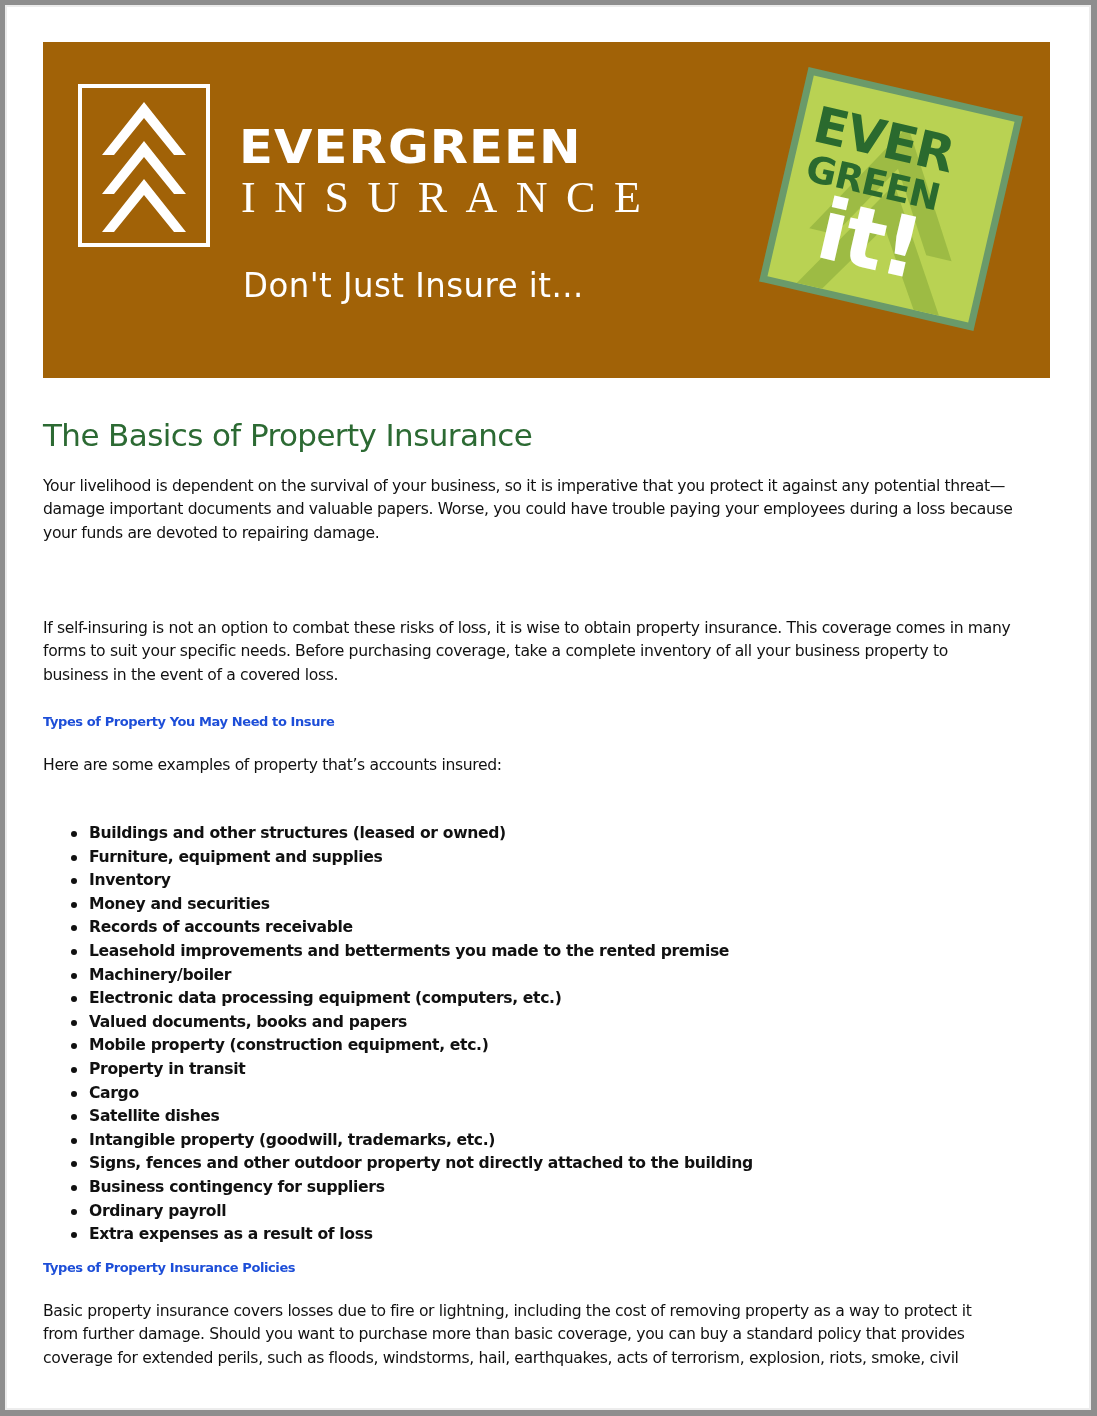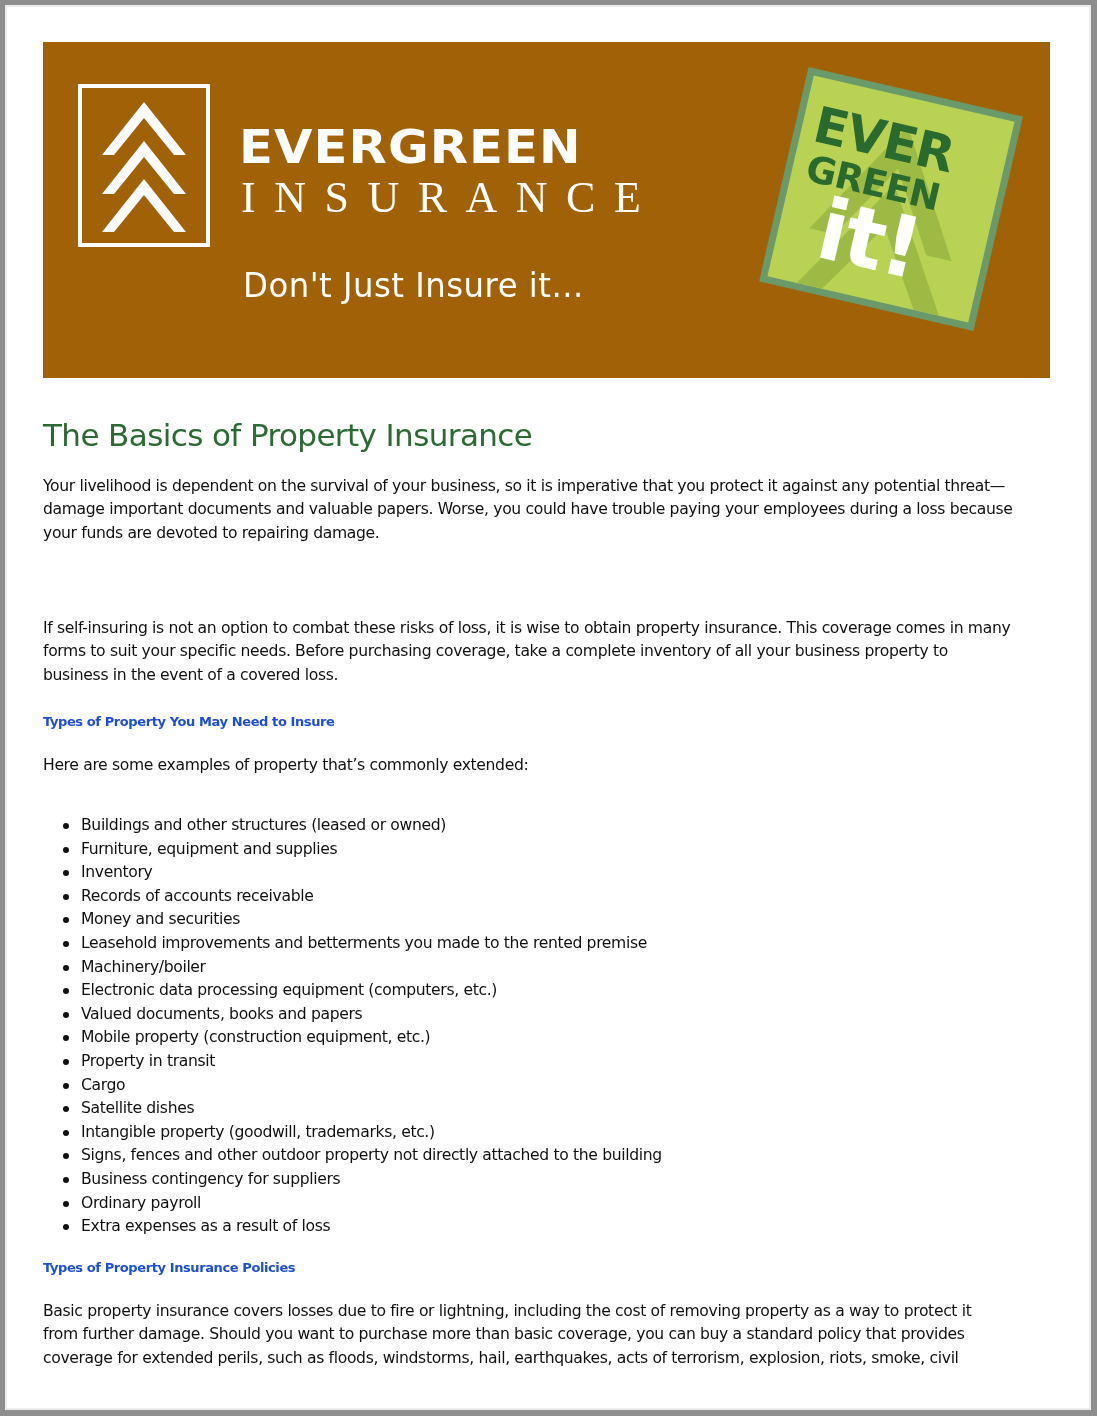--- a/index.html
+++ b/index.html
@@ -188,23 +188,24 @@
       font-weight: bold;
       font-size: 13px;
       line-height: 24px;
       letter-spacing: -0.4px;
       white-space: nowrap;
     }
     .list {
       position: absolute;
       left: 0;
       top: 805px;
-      margin: 4px;
+      margin: 12px;
       padding: 0;
       list-style: none;
+      font-weight: bold;
     }
     .list li {
       position: relative;
       padding-left: 34px;
       height: 23.6px;
       line-height: 23.6px;
       color: #111111;
       font-family: "DejaVu Sans", sans-serif;
       font-size: 15.6px;
       letter-spacing: -0.35px;
@@ -268,29 +269,29 @@
 
     <p class="para" style="top:586px;margin-top:26px;">
       <span class="ln">If self-insuring is not an option to combat these risks of loss, it is wise to obtain property insurance. This coverage comes in many</span>
       <span class="ln">forms to suit your specific needs. Before purchasing coverage, take a complete inventory of all your business property to</span>
       <span class="ln">business in the event of a covered loss.</span>
     </p>
 
     <h2 class="h2" style="top:705px;">Types of Property You May Need to Insure</h2>
 
     <p class="para" style="top:749px;">
-      <span class="ln">Here are some examples of property that’s commonly extended:</span>
+      <span class="ln">Here are some examples of property that’s accounts insured:</span>
     </p>
 
     <ul class="list">
       <li><span class="bullet"></span><span>Buildings and other structures (leased or owned)</span></li>
       <li><span class="bullet"></span><span>Furniture, equipment and supplies</span></li>
       <li><span class="bullet"></span><span>Inventory</span></li>
+      <li><span class="bullet"></span><span>Money and securities</span></li>
       <li><span class="bullet"></span><span>Records of accounts receivable</span></li>
-      <li><span class="bullet"></span><span>Money and securities</span></li>
       <li><span class="bullet"></span><span>Leasehold improvements and betterments you made to the rented premise</span></li>
       <li><span class="bullet"></span><span>Machinery/boiler</span></li>
       <li><span class="bullet"></span><span>Electronic data processing equipment (computers, etc.)</span></li>
       <li><span class="bullet"></span><span>Valued documents, books and papers</span></li>
       <li><span class="bullet"></span><span>Mobile property (construction equipment, etc.)</span></li>
       <li><span class="bullet"></span><span>Property in transit</span></li>
       <li><span class="bullet"></span><span>Cargo</span></li>
       <li><span class="bullet"></span><span>Satellite dishes</span></li>
       <li><span class="bullet"></span><span>Intangible property (goodwill, trademarks, etc.)</span></li>
       <li><span class="bullet"></span><span>Signs, fences and other outdoor property not directly attached to the building</span></li>

